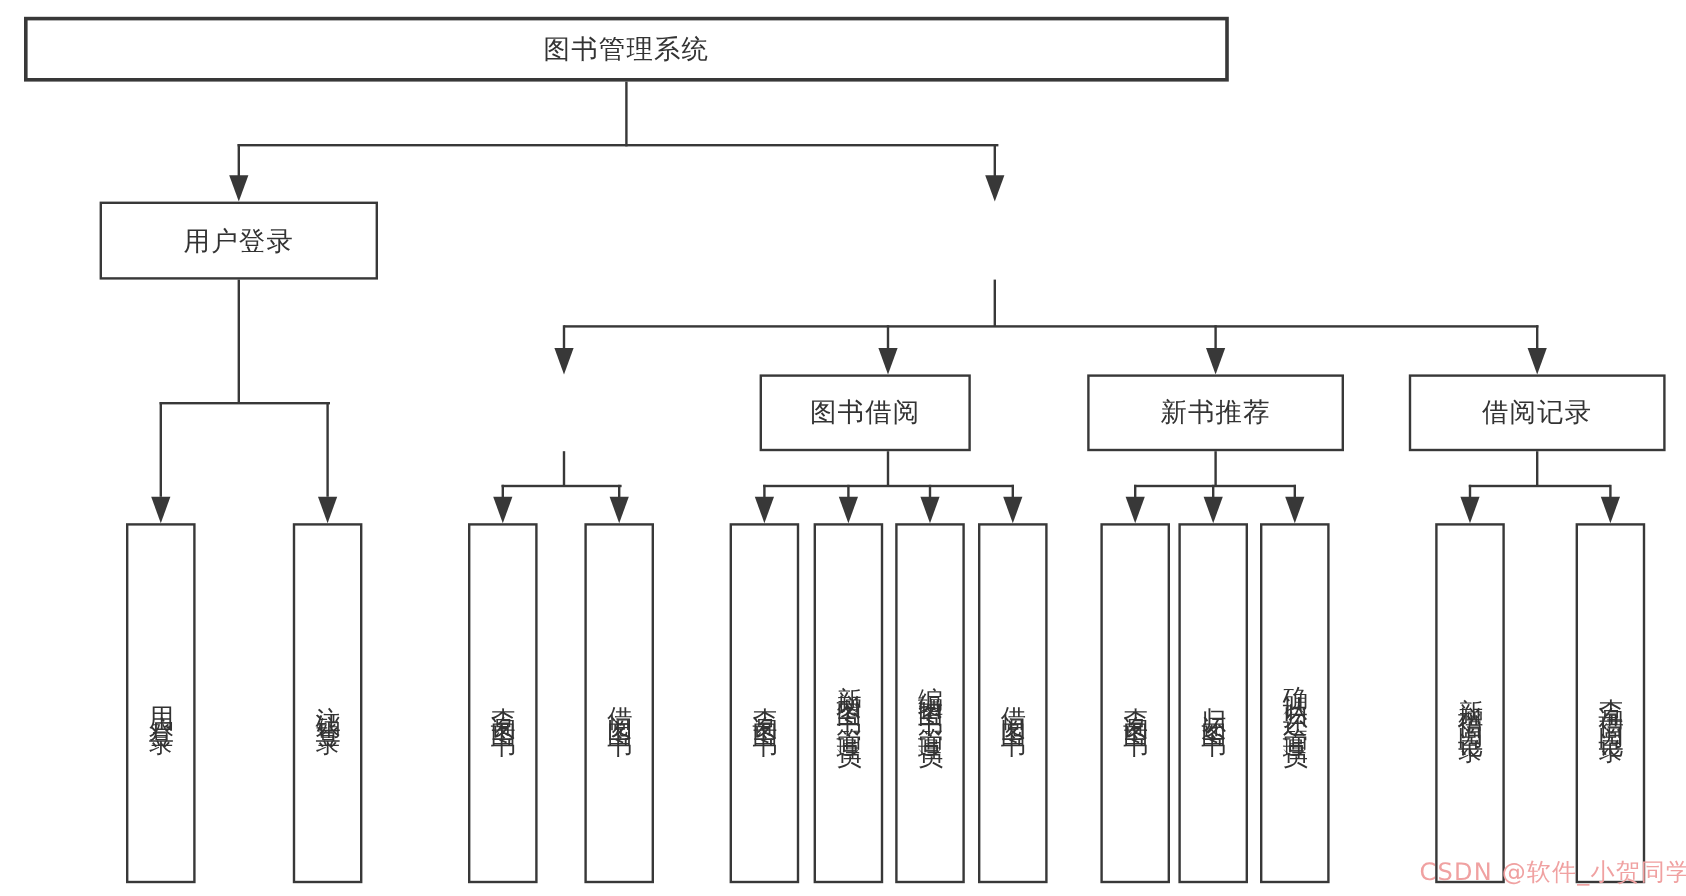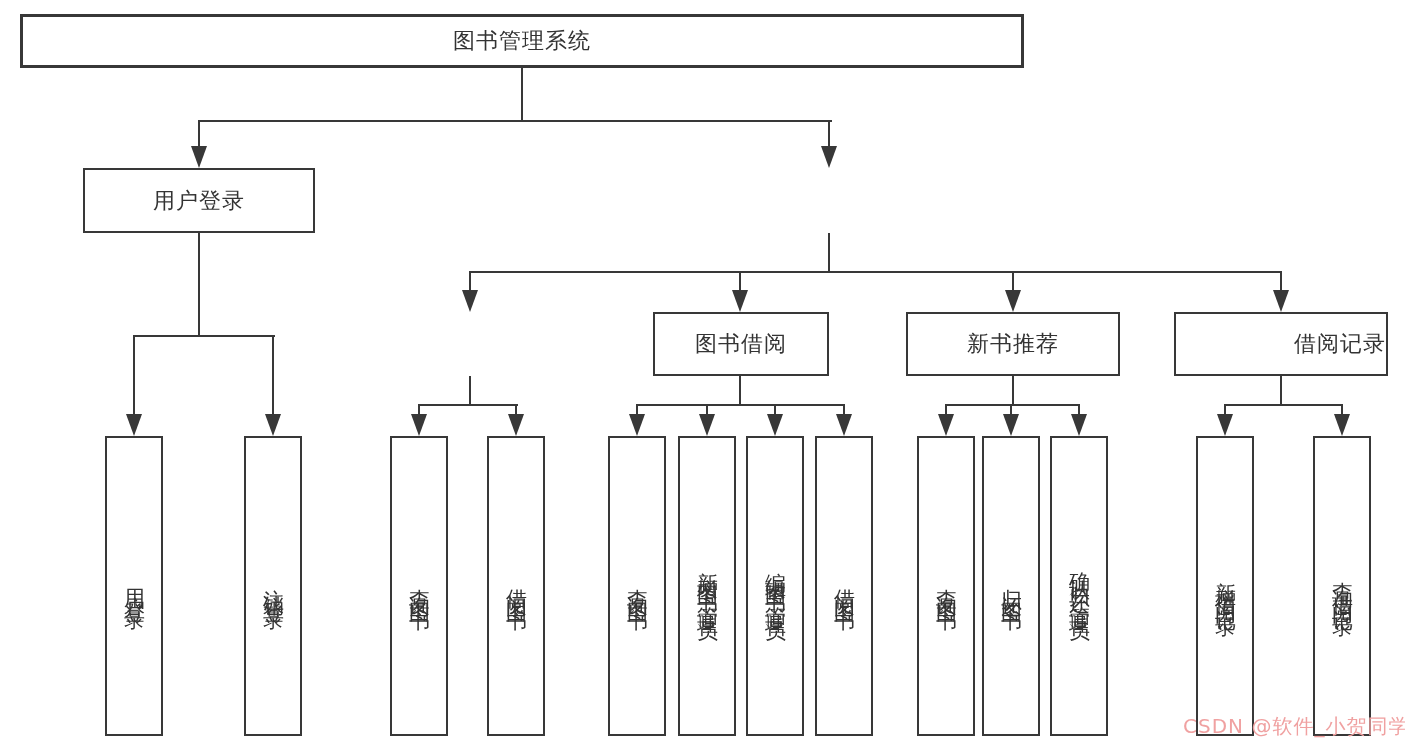--- a/index.html
+++ b/index.html
@@ -77,27 +77,27 @@
   <div class="seg" style="left:470px;top:271px;width:812px;height:2px;"></div>
   <div class="seg" style="left:469px;top:271px;width:2px;height:20px;"></div>
   <div class="ah" style="left:462px;top:290px;"></div>
   <div class="seg" style="left:739px;top:271px;width:2px;height:20px;"></div>
   <div class="ah" style="left:732px;top:290px;"></div>
   <div class="seg" style="left:1012px;top:271px;width:2px;height:20px;"></div>
   <div class="ah" style="left:1005px;top:290px;"></div>
   <div class="seg" style="left:1280px;top:271px;width:2px;height:20px;"></div>
   <div class="ah" style="left:1273px;top:290px;"></div>
 
-  <div class="node" style="left:633px;top:312px;width:176px;height:64px;margin-left:20px;">
+  <div class="node" style="left:633px;top:312px;width:176px;height:64px;">
     <span class="hlabel">图书借阅</span>
   </div>
   <div class="node" style="left:906px;top:312px;width:214px;height:64px;">
     <span class="hlabel">新书推荐</span>
   </div>
-  <div class="node" style="left:1174px;top:312px;width:214px;height:64px;justify-content:flex-end;">
+  <div class="node" style="left:1174px;top:312px;width:214px;height:64px;">
     <span class="hlabel">借阅记录</span>
   </div>
 
   <div class="seg" style="left:469px;top:376px;width:2px;height:29px;"></div>
   <div class="seg" style="left:418px;top:404px;width:100px;height:2px;"></div>
   <div class="seg" style="left:418px;top:404px;width:2px;height:12px;"></div>
   <div class="ah" style="left:411px;top:414px;"></div>
   <div class="seg" style="left:515px;top:404px;width:2px;height:12px;"></div>
   <div class="ah" style="left:508px;top:414px;"></div>
 

